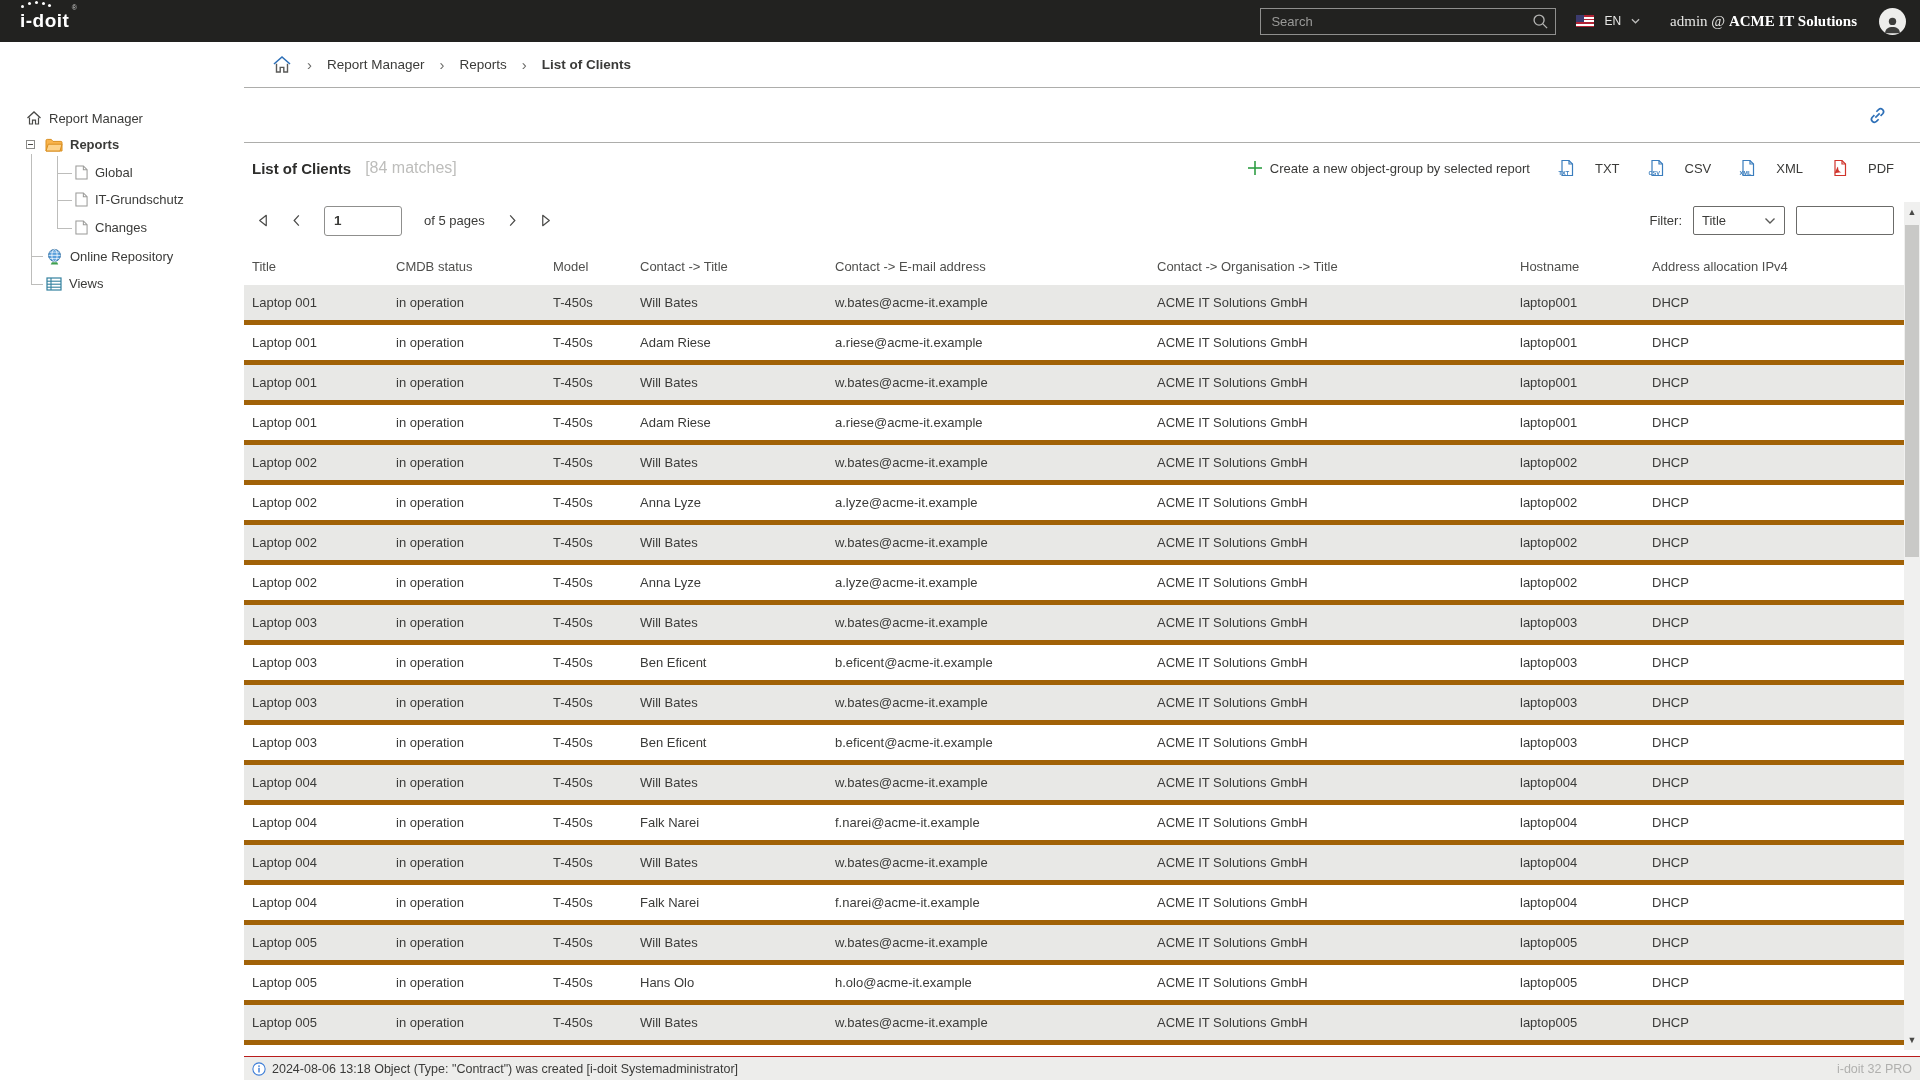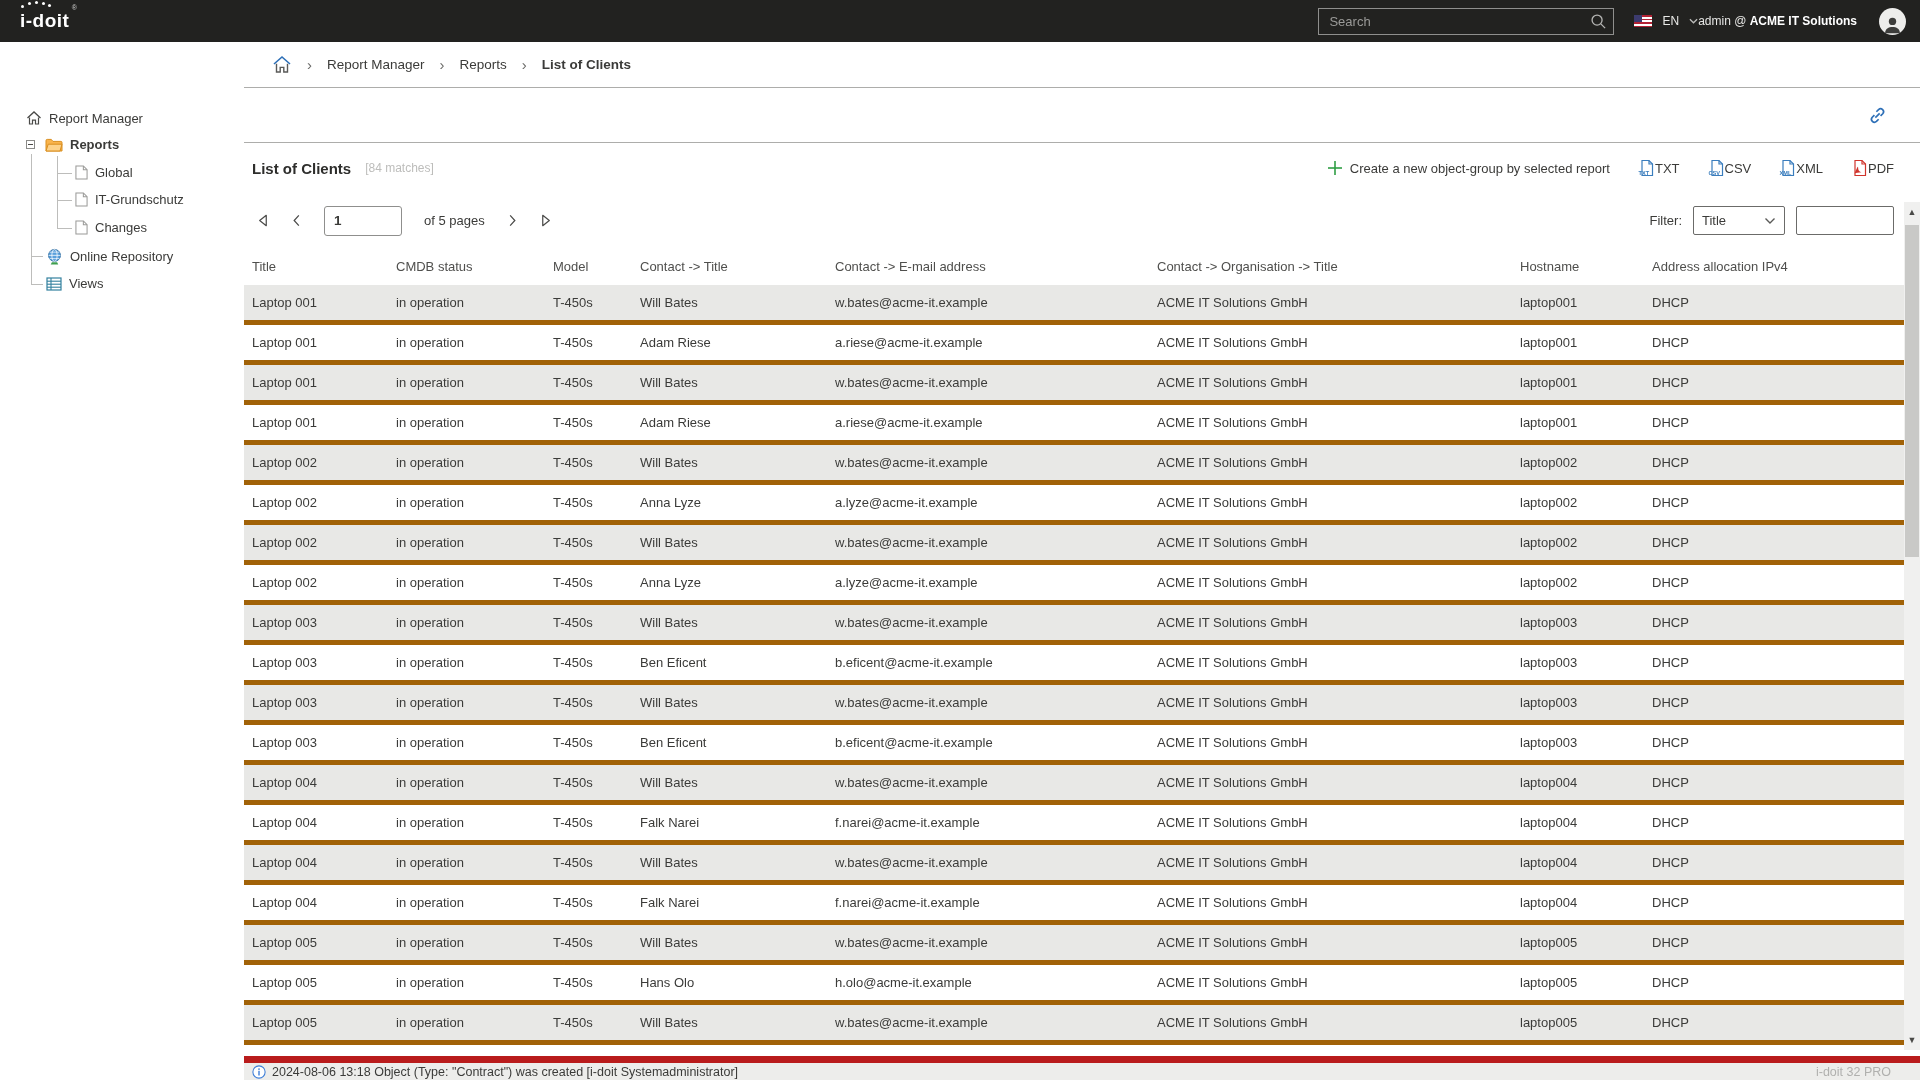--- a/index.html
+++ b/index.html
@@ -16,66 +16,66 @@
   .menu-item { color:#d2d2d0; font-size:13px; cursor:pointer; white-space:nowrap; }
   .menu-item.active { color:#fff; font-weight:bold; }
   .searchbox { position:relative; margin-left:auto; width:296px; height:27px; }
   .searchbox input { width:100%; height:100%; background:transparent; border:1px solid #8f8f8d; color:#c7c7c5; font-size:13px; padding:0 30px 0 10px; font-family:inherit; outline:none; }
   .searchbox input::placeholder { color:#9a9a98; }
   .searchbox svg { position:absolute; right:7px; top:5px; }
   .lang { display:flex; align-items:center; margin-left:20px; gap:10px; cursor:pointer; }
   .flag { width:18px; height:12px; position:relative; background:repeating-linear-gradient(to bottom,#b22234 0 1.8px,#fff 1.8px 3.6px); }
   .flag::after { content:""; position:absolute; top:0; left:0; width:8px; height:6.5px; background:#3c3b6e; }
   .lang .code { color:#e8e8e6; font-size:12px; }
-  .user { font-size:12px; color:#e6e6e4; white-space:nowrap; }
+  .user { margin-left:30px; font-size:15px; color:#e6e6e4; white-space:nowrap;font-family:Liberation Serif, serif; }
   .user b { color:#fff; }
   .avatar { width:27px; height:27px; border-radius:50%; background:#ededeb; margin:0 14px 0 22px; overflow:hidden; display:flex; align-items:flex-end; justify-content:center; cursor:pointer; }
 
   
   .sidebar { position:absolute; left:0; top:42px; width:244px; bottom:0; background:#fff; font-size:13px; }
   .tnode { position:absolute; display:flex; align-items:center; gap:7px; cursor:pointer; white-space:nowrap; }
   .tline { position:absolute; background:#bdbdbb; }
   .expander { position:absolute; width:9px; height:9px; border:1px solid #8a8a88; background:#fff; cursor:pointer; }
   .expander::after { content:""; position:absolute; left:1px; right:1px; top:3px; height:1px; background:#4a4a48; }
   .bold { font-weight:bold; }
 
   
   .main { position:absolute; left:244px; top:42px; right:0; bottom:24px; background:#fff; }
   .crumb-row { position:absolute; top:0; left:0; right:0; height:46px; border-bottom:1px solid #adadab; display:flex; align-items:center; padding-left:28px; gap:15px; font-size:13.5px; }
   .crumb-sep { color:#6b6b69; font-size:15px; }
   .strip { position:absolute; top:47px; left:0; right:0; height:54px; border-bottom:1px solid #adadab; }
   .permalink { position:absolute; right:32px; top:16px; cursor:pointer; }
 
   .report-header { position:absolute; top:101px; left:0; right:16px; height:50px; display:flex; align-items:center; padding-left:8px; }
   .report-title { font-size:15px; font-weight:bold; color:#2e2e2c; }
-  .matches { margin-left:14px; font-size:12px; color:#bdbdbb; }
+  .matches { margin-left:14px; font-size:16px; color:#bdbdbb; }
   .header-actions { margin-left:auto; display:flex; align-items:center; gap:27px; padding-right:10px; }
   .create-group { display:flex; align-items:center; gap:7px; font-size:13px; cursor:pointer; }
-  .export-btn { display:flex; align-items:center; gap:0; font-size:13px; cursor:pointer; }
+  .export-btn { display:flex; align-items:center; gap:20px; font-size:13px; cursor:pointer; }
 
   .controls-row { position:absolute; top:151px; left:0; right:16px; height:55px; display:flex; align-items:center; }
   .pager { display:flex; align-items:center; gap:22px; margin-left:12px; }
   .pager .pbtn { cursor:pointer; display:flex; align-items:center; }
   .page-input { width:78px; height:30px; border:1px solid #8f8f8d; border-radius:3px; font-size:13.5px; font-weight:bold; color:#3b3b39; padding:0 9px; font-family:inherit; outline:none; }
   .of-pages { font-size:13px; }
   .filterbar { margin-left:auto; display:flex; align-items:center; gap:11px; padding-right:10px; font-size:13px; }
   .filter-select { width:92px; height:29px; border:1px solid #6b6b69; border-radius:2px; background:#fff; display:flex; align-items:center; padding:0 8px; cursor:pointer; justify-content:space-between; }
   .filter-input { width:98px; height:29px; border:1px solid #6b6b69; border-radius:2px; font-size:13px; padding:0 7px; font-family:inherit; outline:none; }
 
   .grid-cols { display:grid; grid-template-columns:144px 157px 87px 195px 322px 363px 132px 1fr; padding-left:8px; align-items:center; }
   .thead { position:absolute; top:206px; left:0; right:16px; height:37px; font-size:13px; color:#4f4f4d; }
   .thead .hcell { cursor:pointer; white-space:nowrap; }
   .tbody { position:absolute; top:243px; left:0; right:16px; }
   .trow { height:40px; font-size:13px; border-bottom:5px solid #a16207; cursor:pointer; }
   .trow.odd { background:#e8e8e6; }
   .trow.even { background:#fff; }
   .tcell { white-space:nowrap; overflow:hidden; }
 
   
-  .statusbar { position:absolute; left:244px; right:0; bottom:0; height:24px; background:#ededeb; border-top:7px solid #b91c1c; display:flex; align-items:center; padding:0 29px 0 8px; font-size:12.5px; }
+  .statusbar { position:absolute; left:244px; right:0; bottom:0; height:24px; background:#ededeb; border-top:1px solid #b91c1c; display:flex; align-items:center; padding:0 8px 0 8px; font-size:12.5px; }
   .statusbar .msg { margin-left:6px; }
   .version { margin-left:auto; color:#b0b0ae; font-size:12.5px; }
 
   
   .scrollbar { position:absolute; right:0; top:202px; width:16px; height:848px; background:#f0f0ef; }
   .sb-arrow { position:absolute; left:0; width:16px; height:16px; display:flex; align-items:center; justify-content:center; color:#4a4a48; font-size:9px; cursor:pointer; }
   .sb-up { top:2px; } .sb-down { bottom:2px; }
   .sb-thumb { position:absolute; left:1px; top:23px; width:14px; height:332px; background:#c9c9c7; cursor:pointer; }
 
   svg { display:block; }

